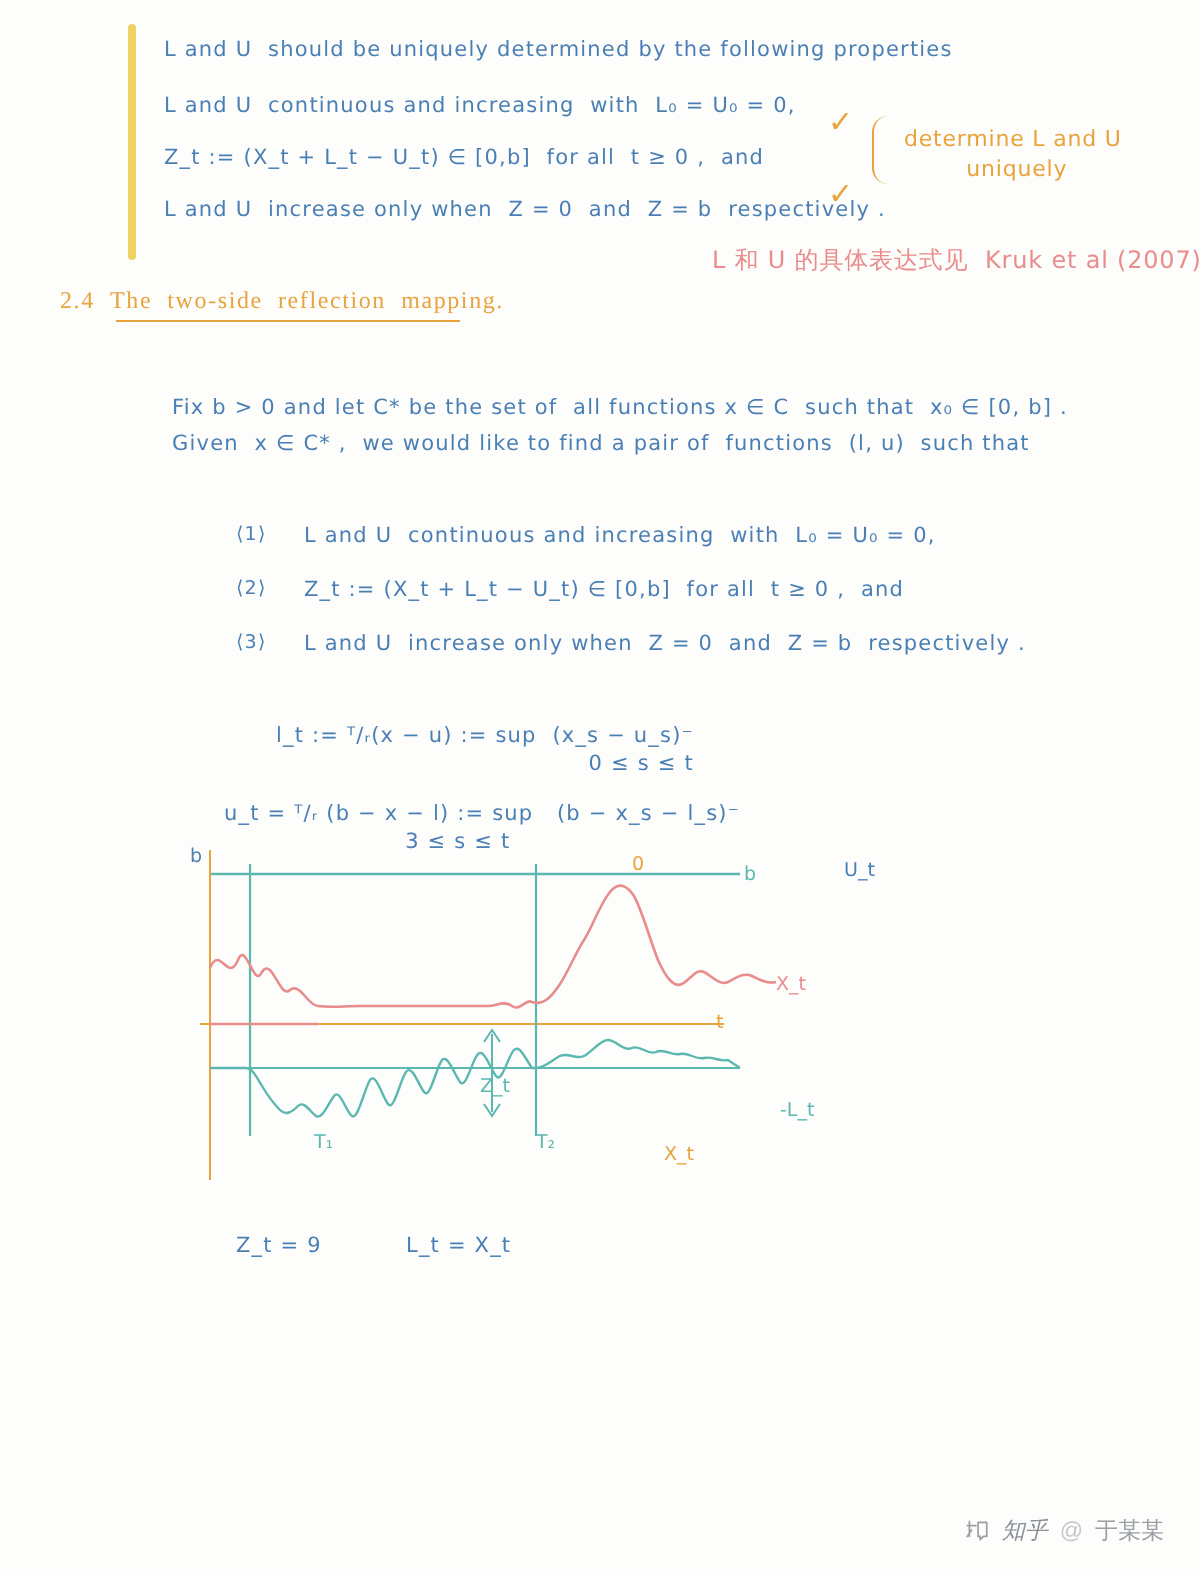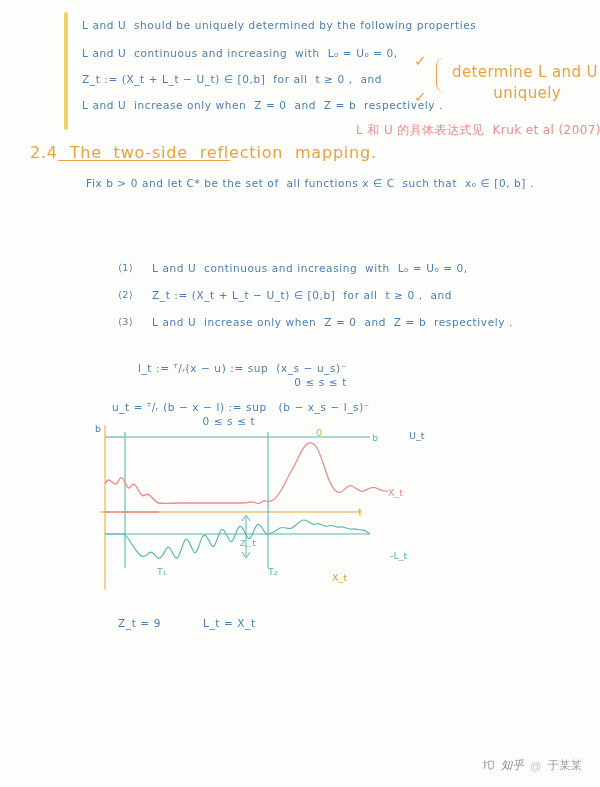--- a/index.html
+++ b/index.html
@@ -50,21 +50,21 @@
     color: #e8a33d;
     font-size: 15px;
     font-family: "DejaVu Sans", sans-serif;
   }
   .chk1 { left: 414px; top: 52px; }
   .chk2 { left: 414px; top: 88px; }
 
   .orange {
     position: absolute;
     color: #e8a33d;
-    font-size: 15px;
+    font-size: 11px;
     white-space: pre;
     line-height: 1.4;
     letter-spacing: 0.4px;
   }
   .det { left: 452px; top: 62px; }
   .brace {
     position: absolute;
     left: 436px;
     top: 58px;
     width: 14px;
@@ -81,34 +81,35 @@
     white-space: pre;
     letter-spacing: 0.4px;
   }
   .kruk { left: 356px; top: 122px; }
 
   .sect {
     position: absolute;
     left: 30px;
     top: 143px;
     color: #e8a33d;
-    font-size: 16px;
+    font-size: 12px;
     letter-spacing: 0.8px;
     white-space: pre;
+    font-family: Liberation Serif, serif;
   }
   .sect-underline {
     position: absolute;
     left: 58px;
     top: 160px;
     width: 172px;
     height: 1px;
     background: #e8a33d;
   }
 
-  .p1 { left: 86px; top: 176px; }
+  .p1 { left: 86px; top: 197px; }
   .p2 { left: 86px; top: 215px; }
 
   .num { position: absolute; font-size: 9.5px; color: #4a7fb5; }
   .n1 { left: 118px; top: 262px; }
   .n2 { left: 118px; top: 289px; }
   .n3 { left: 118px; top: 316px; }
   .i1 { left: 152px; top: 261px; }
   .i2 { left: 152px; top: 288px; }
   .i3 { left: 152px; top: 315px; }
 
@@ -117,26 +118,26 @@
 
   .bot1 { left: 118px; top: 616px; }
   .bot2 { left: 180px; top: 616px; margin-left: 23px; }
 
   
   .chart { position: absolute; left: 0; top: 0; width: 600px; height: 787px; pointer-events: none; }
 
   .lbl { position: absolute; font-size: 9.5px; white-space: pre; }
   .lbl-b      { left: 95px;  top: 423px; color: #4a7fb5; }
   .lbl-b2     { left: 372px; top: 432px; color: #5bb8b0; }
-  .lbl-ut     { left: 409px; top: 430px; color: #4a7fb5; }
+  .lbl-ut     { left: 422px; top: 430px; color: #4a7fb5; }
   .lbl-o      { left: 316px; top: 427px; color: #e8a33d; }
   .lbl-xt     { left: 388px; top: 487px; color: #e98c8c; }
   .lbl-t      { left: 358px; top: 506px; color: #e8a33d; }
   .lbl-mlt    { left: 390px; top: 550px; color: #5bb8b0; }
-  .lbl-zt     { left: 240px; top: 538px; color: #5bb8b0; font-family: Liberation Mono, monospace; }
+  .lbl-zt     { left: 240px; top: 538px; color: #5bb8b0; }
   .lbl-T1     { left: 109px; top: 566px; color: #5bb8b0; margin-left: 48px; }
   .lbl-T2     { left: 268px; top: 566px; color: #5bb8b0; }
   .lbl-chi    { left: 332px; top: 572px; color: #e8a33d; }
 
   .footer {
     position: absolute;
     right: 18px;
     bottom: 14px;
     display: flex;
     align-items: center;
@@ -168,32 +169,33 @@
   <div class="check chk2">✓</div>
   <div class="brace"></div>
   <div class="orange det">determine L and U
         uniquely</div>
   <div class="pink kruk">L 和 U 的具体表达式见  Kruk et al (2007)</div>
 
   <div class="sect"><span>2.4</span>&nbsp;&nbsp;<span>The  two-side  reflection  mapping.</span></div>
   <div class="sect-underline"></div>
 
   <div class="hand abs p1">Fix b &gt; 0 and let C* be the set of  all functions x ∈ C  such that  x₀ ∈ [0, b] .</div>
+  <div class="hand abs p2">Given  x ∈ C* ,  we would like to find a pair of  functions  (l, u)  such that</div>
 
   <div class="hand num n1">⟨1⟩</div>
   <div class="hand abs i1">L and U  continuous and increasing  with  L₀ = U₀ = 0,</div>
   <div class="hand num n2">⟨2⟩</div>
   <div class="hand abs i2">Z_t := (X_t + L_t − U_t) ∈ [0,b]  for all  t ≥ 0 ,  and</div>
   <div class="hand num n3">⟨3⟩</div>
   <div class="hand abs i3">L and U  increase only when  Z = 0  and  Z = b  respectively .</div>
 
   <div class="hand abs f1">l_t := ᵀ/ᵣ(x − u) := sup  (x_s − u_s)⁻
                     0 ≤ s ≤ t</div>
   <div class="hand abs f2">u_t = ᵀ/ᵣ (b − x − l) := sup   (b − x_s − l_s)⁻
-                       0 ≤ s ≤ t</div>
+                       3 ≤ s ≤ t</div>
 
   <div class="hand abs bot1">Z_t = 9</div>
   <div class="hand abs bot2">L_t = X_t</div>
 
   <svg class="chart" viewBox="0 0 600 787">
 
     <path d="M105,437 L125,437 L125,437" stroke="#5bb8b0" stroke-width="1.2" fill="none"></path>
     <path d="M125,437 L268,437 L268,437 L370,437" stroke="#5bb8b0" stroke-width="1.2" fill="none"></path>
 
     <path d="M105,425 L105,590" stroke="#e8a33d" stroke-width="1" fill="none"></path>

